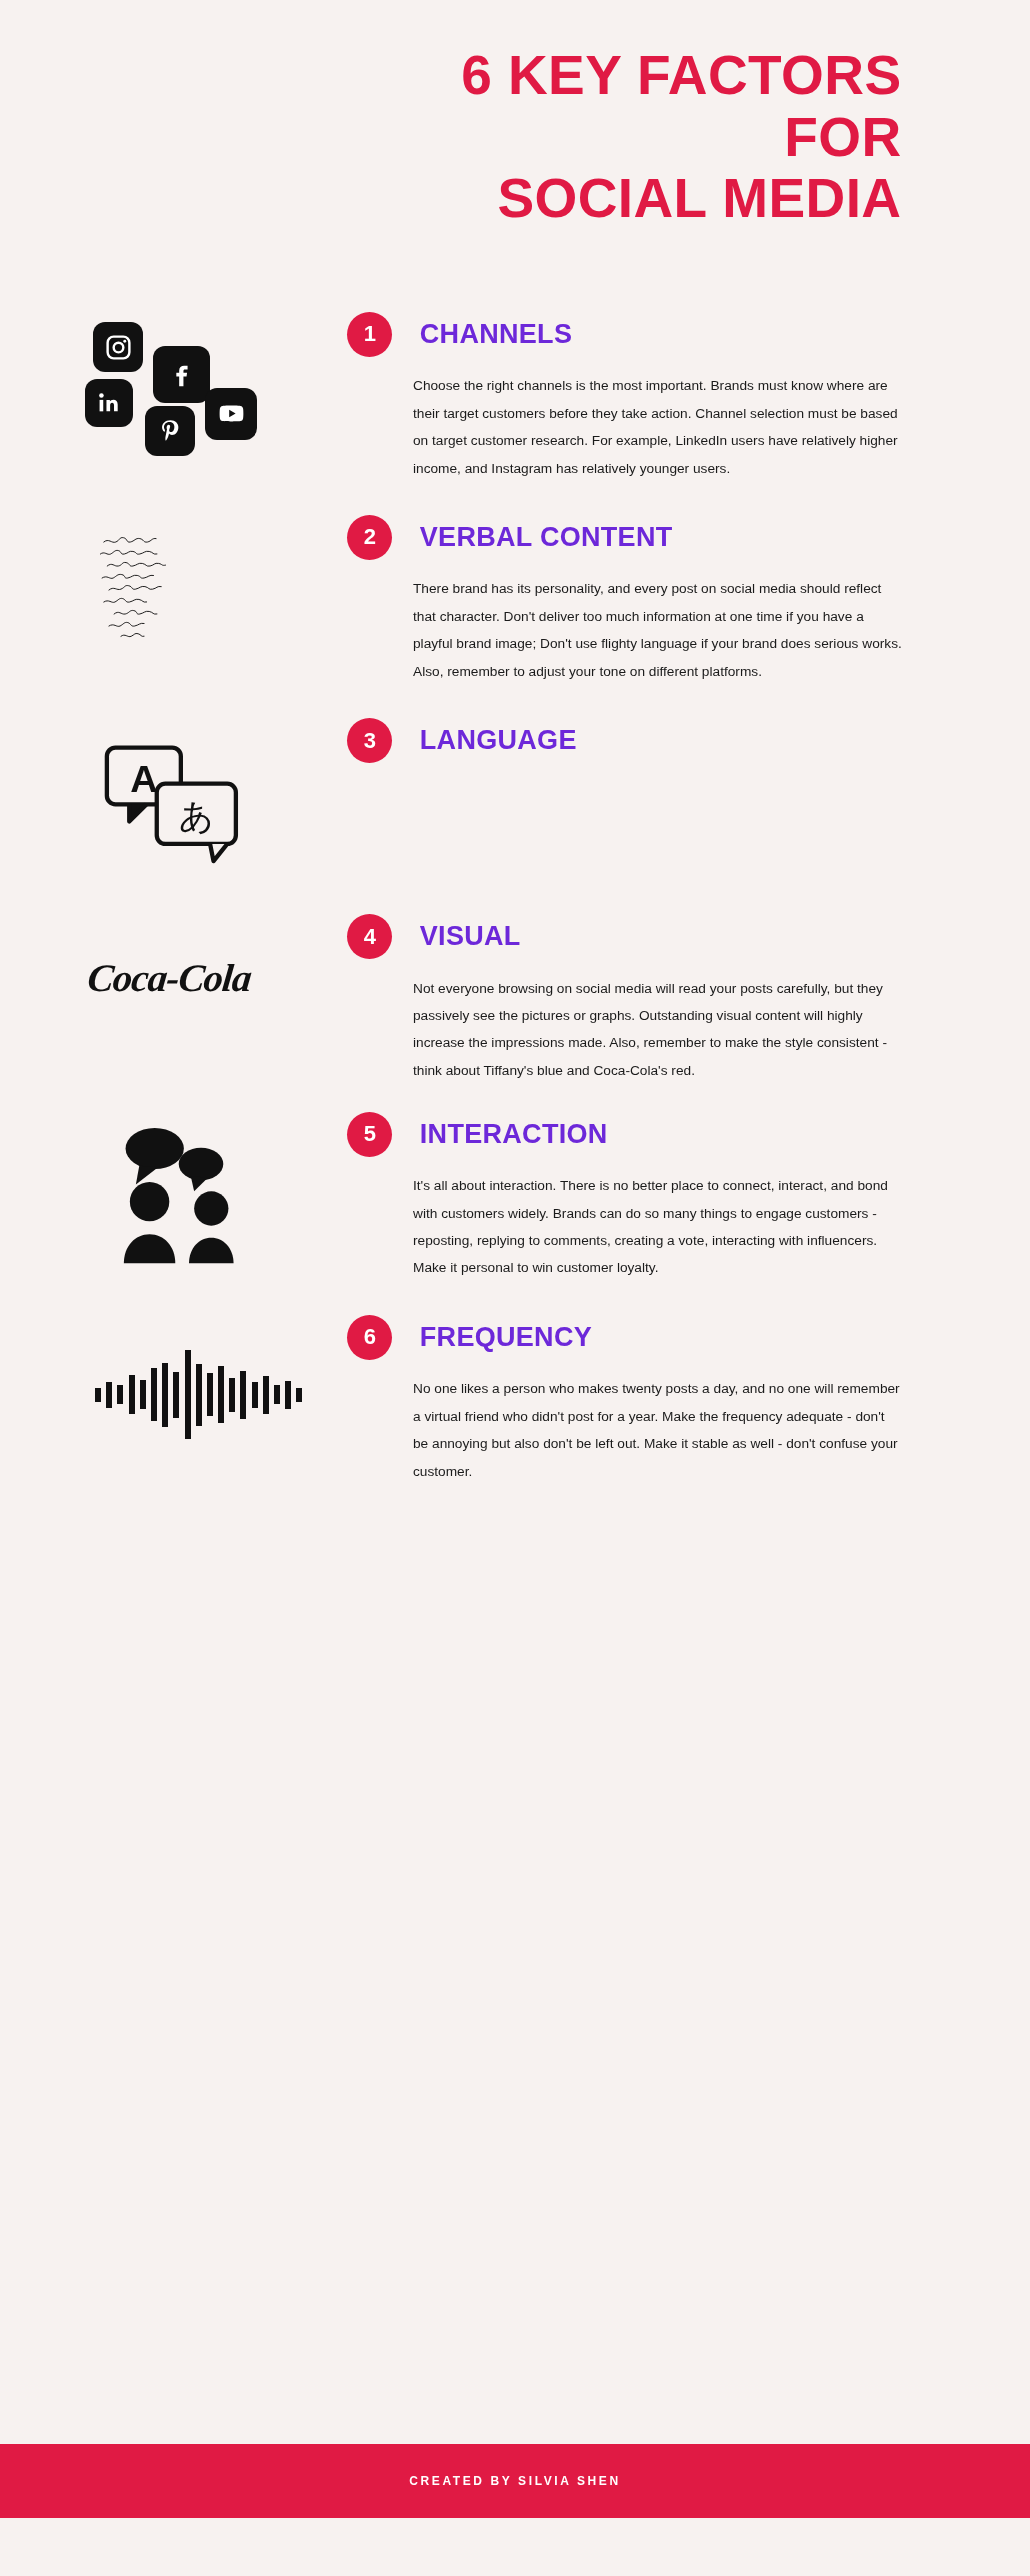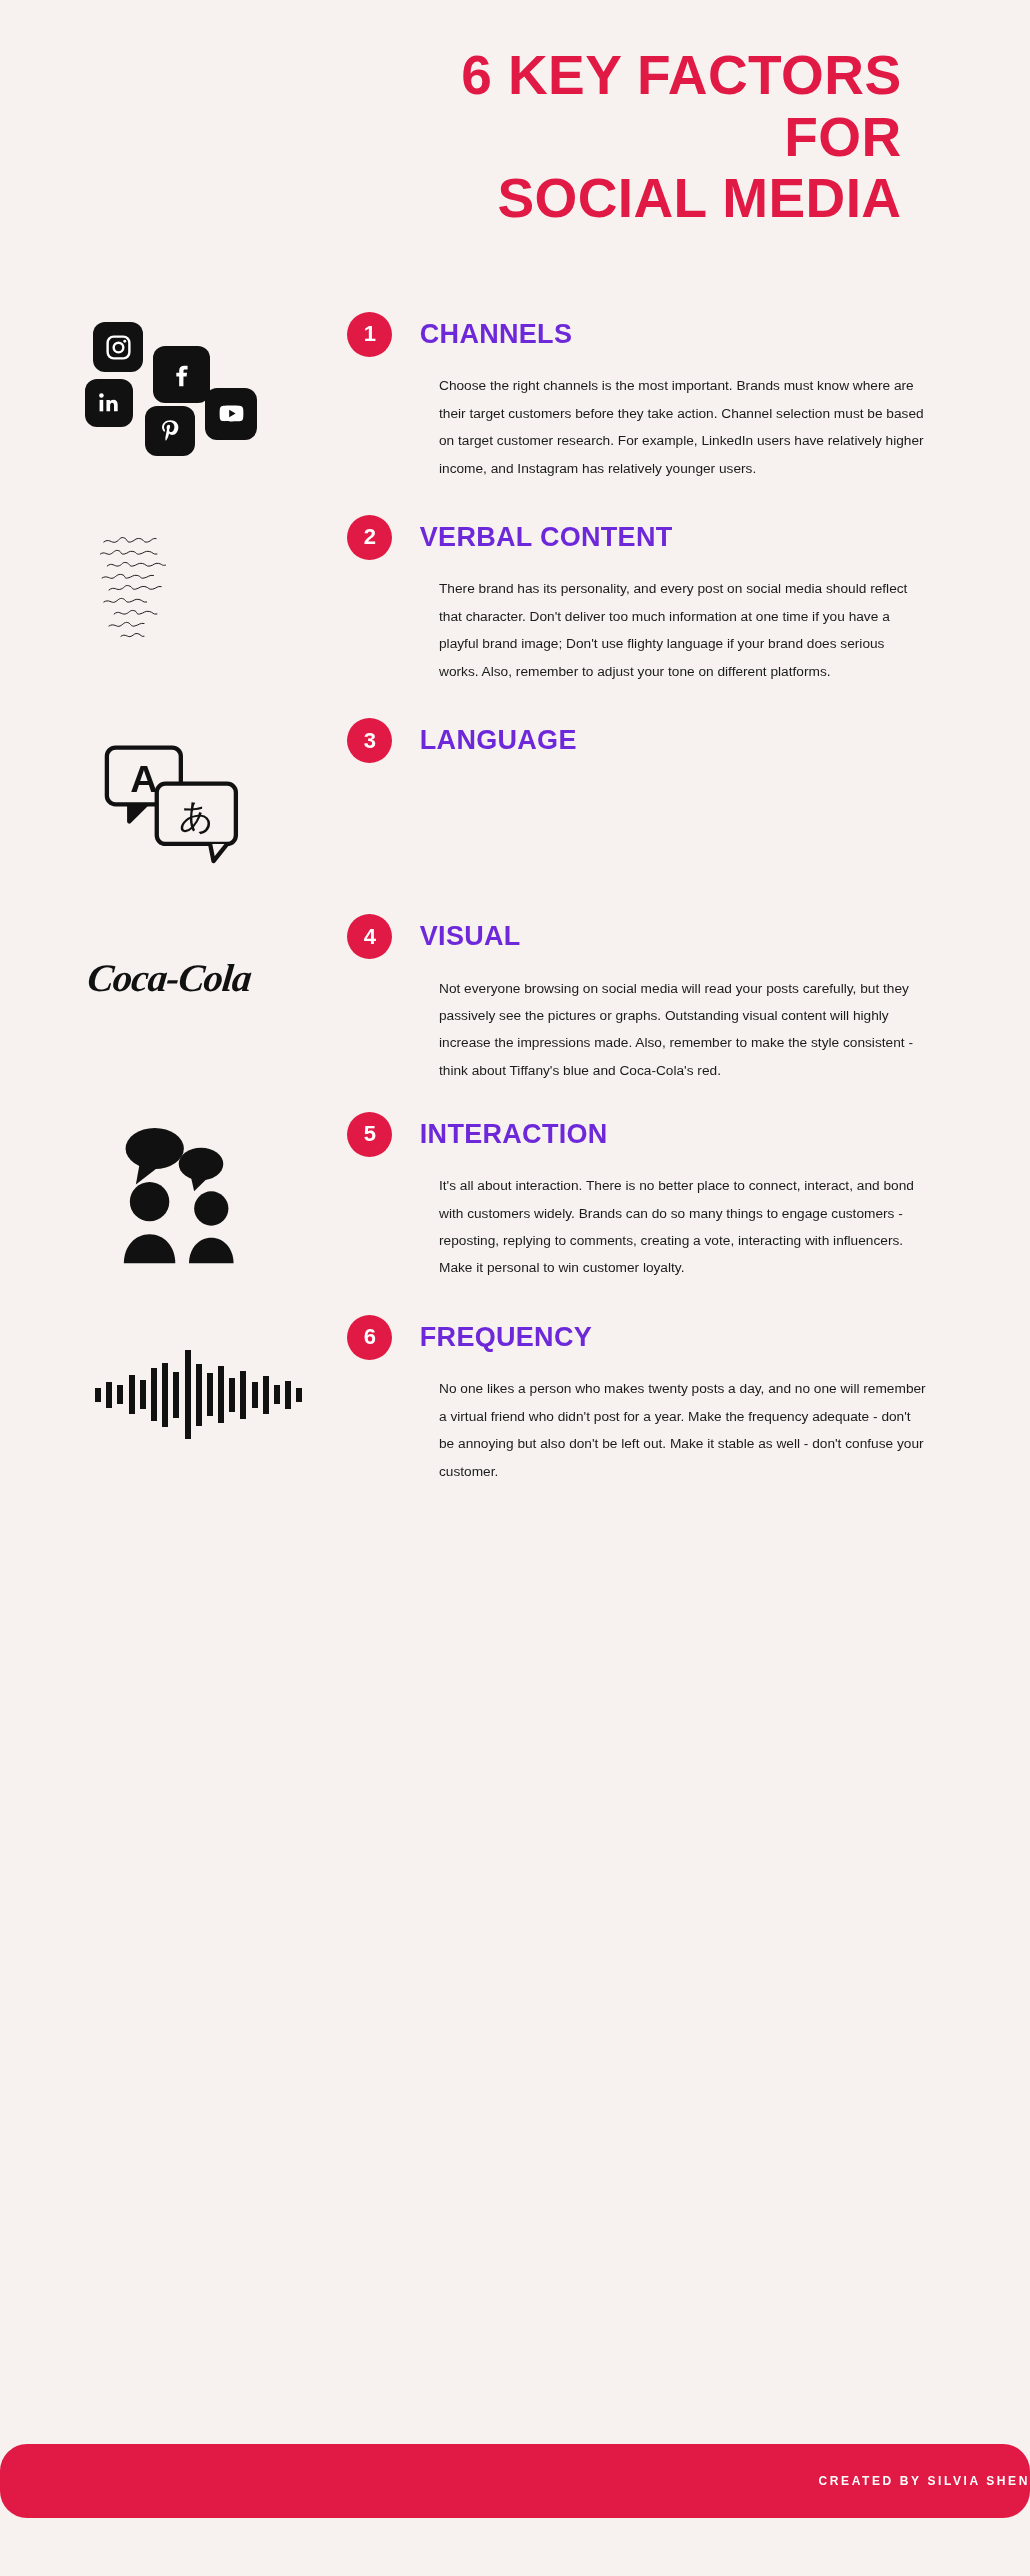--- a/index.html
+++ b/index.html
@@ -88,21 +88,21 @@
   }
   .sec-title {
     margin-left: 27.5px;
     color: #6d28d9;
     font-size: 27px;
     font-weight: bold;
     letter-spacing: 0.3px;
     text-transform: uppercase;
   }
   .sec-body {
-    margin-left: 78px;
+    margin-left: 52px;
     color: #1b1b1b;
     font-size: 13.7px;
     line-height: 2.0;
     max-width: 489px;
     font-weight: 500;
   }
   
   .s1 { margin-top: 0; }
   .s2 { margin-top: 33px; }
   .s3 { margin-top: 33px; }
@@ -169,22 +169,21 @@
   
   .footer {
     position: absolute;
     left: 0;
     bottom: 58px;
     width: 1030px;
     height: 74px;
     background: #e01a44;
     display: flex;
     align-items: center;
-    justify-content: flex-end;
-    border-radius: 27px;
+    justify-content: center;
   }
   .footer-text {
     color: #ffffff;
     font-size: 12px;
     font-weight: bold;
     letter-spacing: 2.6px;
   }
 </style>
 </head>
 <body>

